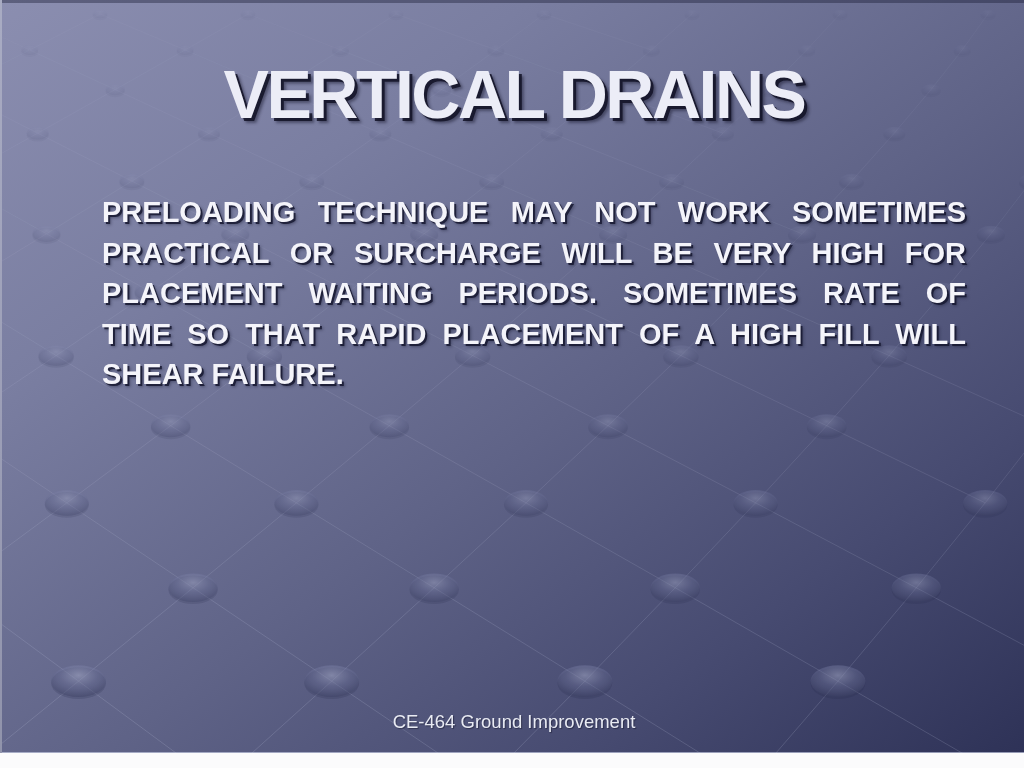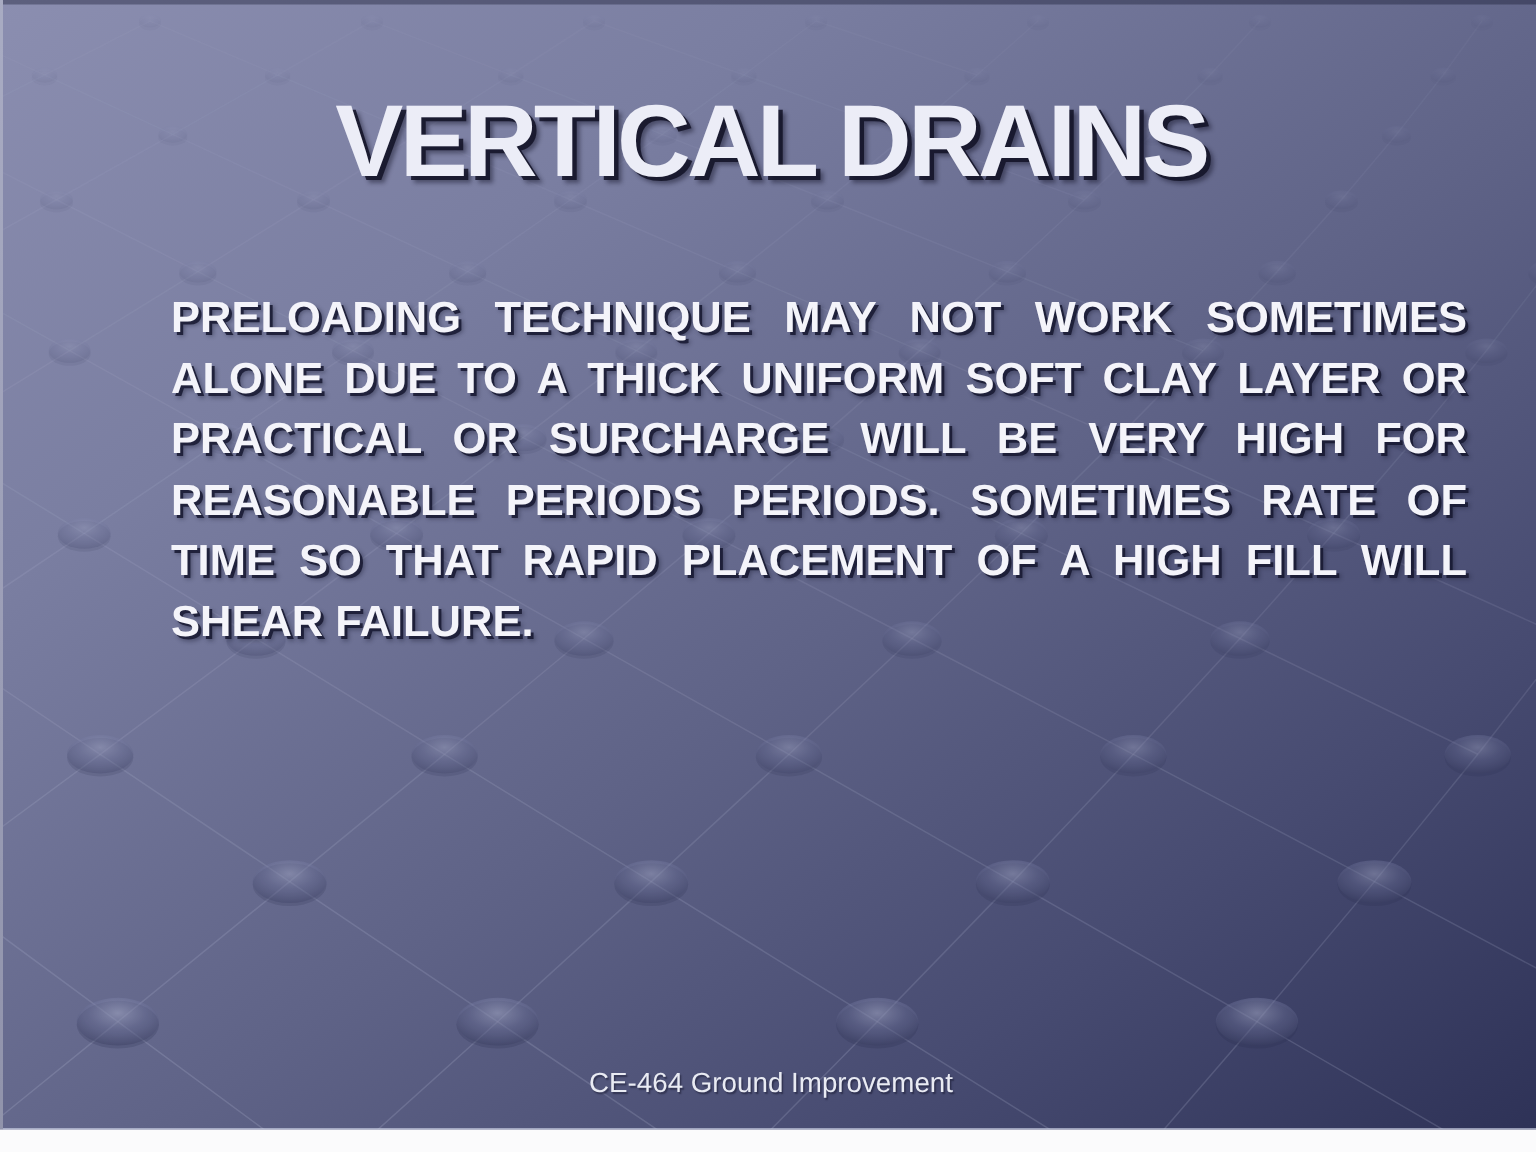--- a/index.html
+++ b/index.html
@@ -53,21 +53,21 @@
     font-weight: bold;
     letter-spacing: -2.5px;
     line-height: 1;
     color: var(--title-text, #ecedf7);
     text-shadow:
       3px 3px 0 rgba(18,18,38,0.85),
       5px 5px 3px rgba(18,18,38,0.45);
   }
   .body-block {
     position: absolute;
-    left: 112px; top: 192px;
+    left: 100px; top: 192px;
     width: 864px;
     font-size: 29px;
     font-weight: bold;
     line-height: 40.5px;
     color: var(--body-text, #f4f4fa);
     text-shadow:
       2px 2px 0 rgba(22,24,48,0.85),
       3px 3px 3px rgba(22,24,48,0.4);
   }
   .body-line {
@@ -413,22 +413,21 @@
         <ellipse cx="747.3602087538259" cy="783.8342156195602" rx="30.515026468586804" ry="17.698715351780343" fill="url(#dotg)"></ellipse>
         <ellipse cx="1013.1469450051011" cy="785.8342156195602" rx="30.515026468586804" ry="17.698715351780343" fill="#262a4b" fill-opacity="0.22"></ellipse>
         <ellipse cx="1013.1469450051011" cy="783.8342156195602" rx="30.515026468586804" ry="17.698715351780343" fill="url(#dotg)"></ellipse>
       </g>
     </svg>
 
   <h1 class="title">VERTICAL DRAINS</h1>
 
   <div class="body-block">
     <div class="body-line">PRELOADING TECHNIQUE MAY NOT WORK SOMETIMES</div>
-    <div class="body-line">ALONE DUE TO A THICK UNIFORM SOFT CLAY LAYER OR</div>
     <div class="body-line">PRACTICAL OR SURCHARGE WILL BE VERY HIGH FOR</div>
-    <div class="body-line">REASONABLE PERIODS PERIODS. SOMETIMES RATE OF</div>
+    <div class="body-line">PLACEMENT WAITING PERIODS. SOMETIMES RATE OF</div>
     <div class="body-line">TIME SO THAT RAPID PLACEMENT OF A HIGH FILL WILL</div>
     <div class="body-line last">SHEAR FAILURE.</div>
   </div>
 
   <div class="footer">CE-464 Ground Improvement</div>
 
 </div>
 
 </body></html>

